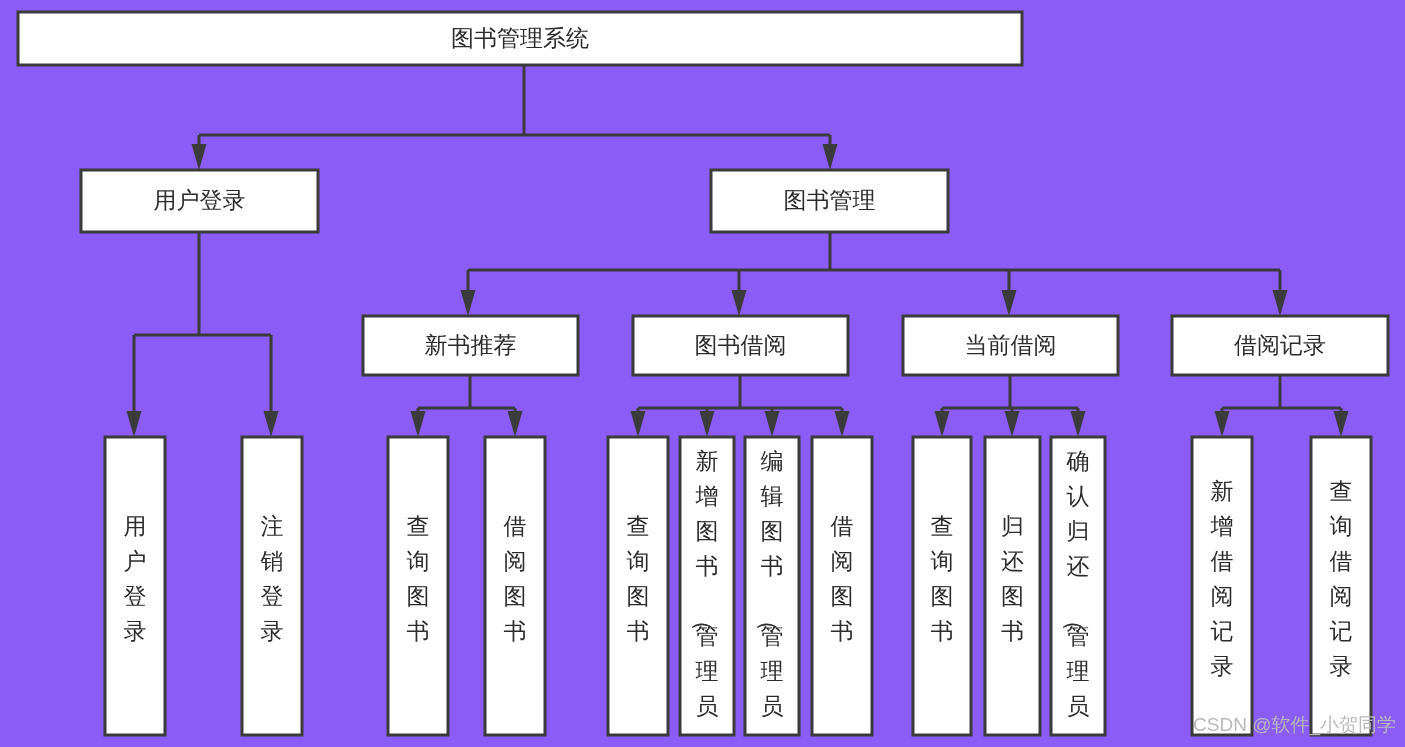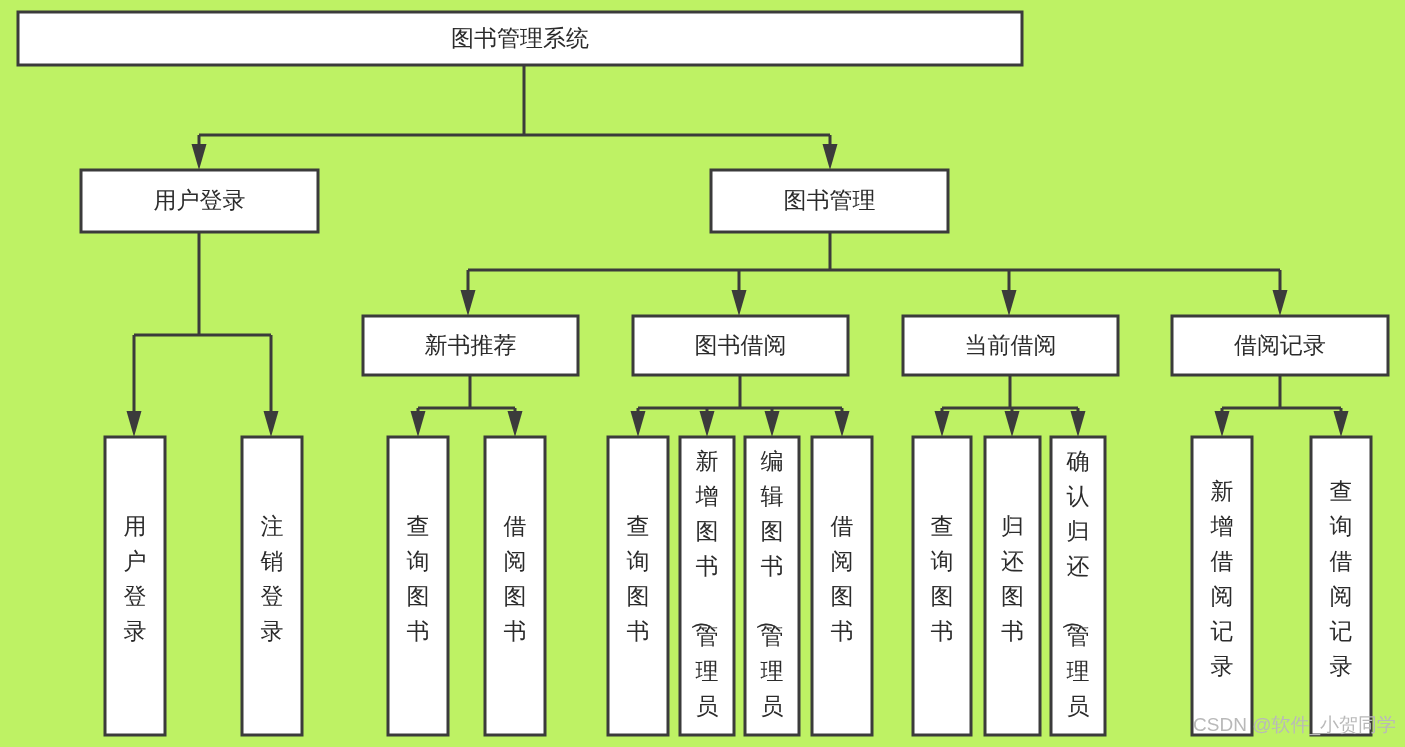--- a/index.html
+++ b/index.html
@@ -7,21 +7,21 @@
     padding: 0;
     background: #ffffff;
   }
   body {
     font-family: "Liberation Sans", "DejaVu Sans", sans-serif;
   }
   #diagram-root {
     position: relative;
     width: 1405px;
     height: 747px;
-    background: #bef264;
+    background: #8b5cf6;
     overflow: hidden;
   }
   svg#tree-svg {
     position: absolute;
     left: 0;
     top: 0;
     width: 1405px;
     height: 747px;
     display: block;
   }

